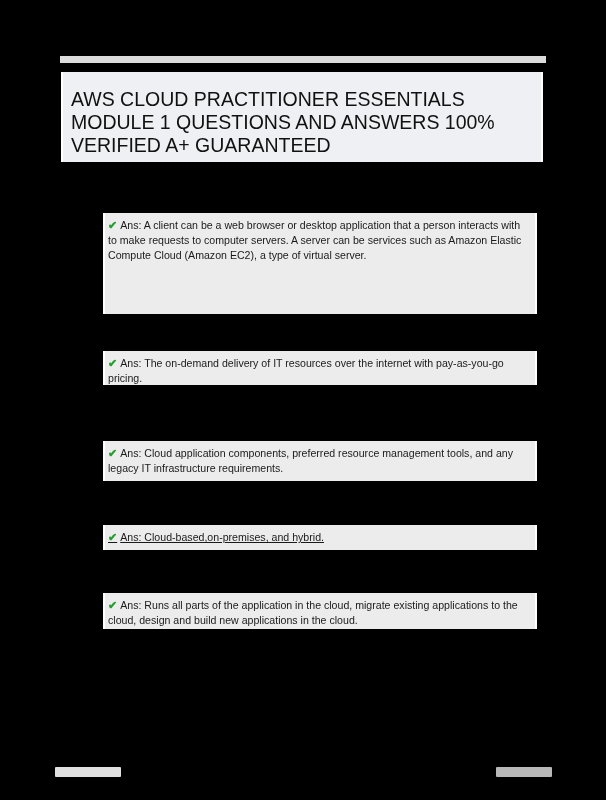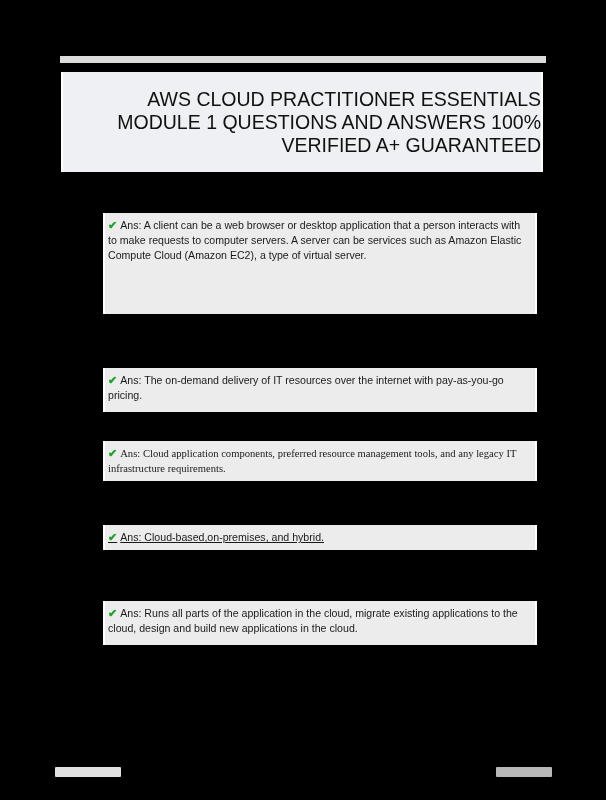--- a/index.html
+++ b/index.html
@@ -6,24 +6,23 @@
     body {
       width: 606px; height: 800px; background: #000000;
       position: relative; overflow: hidden;
       font-family: "Liberation Sans", sans-serif;
     }
     .top-bar {
       position: absolute; left: 60px; top: 56px; width: 486px; height: 7px;
       background: #dcdcdc;
     }
     .title-box {
-      position: absolute; left: 61px; top: 72px; width: 482px; height: 100px;
+      position: absolute; left: 61px; top: 72px; width: 482px; height: 90px;
       background: #eef0f3; border-left: 2px solid #ffffff; border-right: 2px solid #ffffff;
       box-sizing: border-box;
-      text-align: right;
     }
     .title-text {
       position: absolute; left: 8px; top: 16px; width: 470px;
       font-size: 19.5px; line-height: 23px; color: #111111; font-weight: normal;
     }
     .answer-box {
       position: absolute; left: 103px; width: 434px;
       background: #ececec; border-left: 2px solid #ffffff; border-right: 2px solid #ffffff;
       box-sizing: border-box; padding: 5px 6px 4px 3px;
       font-size: 10.6px; line-height: 15px; color: #1a1a1a;
@@ -50,33 +49,33 @@
 <div class="top-bar"></div>
 
 <div class="title-box">
   <div class="title-text">AWS CLOUD PRACTITIONER ESSENTIALS MODULE 1 QUESTIONS AND ANSWERS 100% VERIFIED A+ GUARANTEED</div>
 </div>
 
 <div class="answer-box" style="top:213px; height:101px;">
   <span class="answer-line"><span class="check">✔</span><span>Ans: A client can be a web browser or desktop application that a person interacts with to make requests to computer servers. A server can be services such as Amazon Elastic Compute Cloud (Amazon EC2), a type of virtual server.</span></span>
 </div>
 
-<div class="answer-box" style="top:368px; height:44px;">
+<div class="answer-box" style="top:351px; height:34px;">
   <span class="answer-line"><span class="check">✔</span><span>Ans: The on-demand delivery of IT resources over the internet with pay-as-you-go pricing.</span></span>
 </div>
 
-<div class="answer-box" style="top:441px; height:40px;font-family:Liberation Serif, serif;">
+<div class="answer-box" style="top:441px; height:40px;">
   <span class="answer-line"><span class="check">✔</span><span>Ans: Cloud application components, preferred resource management tools, and any legacy IT infrastructure requirements.</span></span>
 </div>
 
 <div class="answer-box" style="top:525px; height:25px;text-decoration:underline;">
   <span class="answer-line"><span class="check">✔</span><span>Ans: Cloud-based,on-premises, and hybrid.</span></span>
 </div>
 
-<div class="answer-box" style="top:593px; height:44px;margin-top:8px;">
+<div class="answer-box" style="top:593px; height:36px;">
   <span class="answer-line"><span class="check">✔</span><span>Ans: Runs all parts of the application in the cloud, migrate existing applications to the cloud, design and build new applications in the cloud.</span></span>
 </div>
 
 <div class="footer-left">
   <span class="footer-text"></span>
 </div>
 <div class="footer-right">
   <span class="footer-text"></span>
 </div>
 

